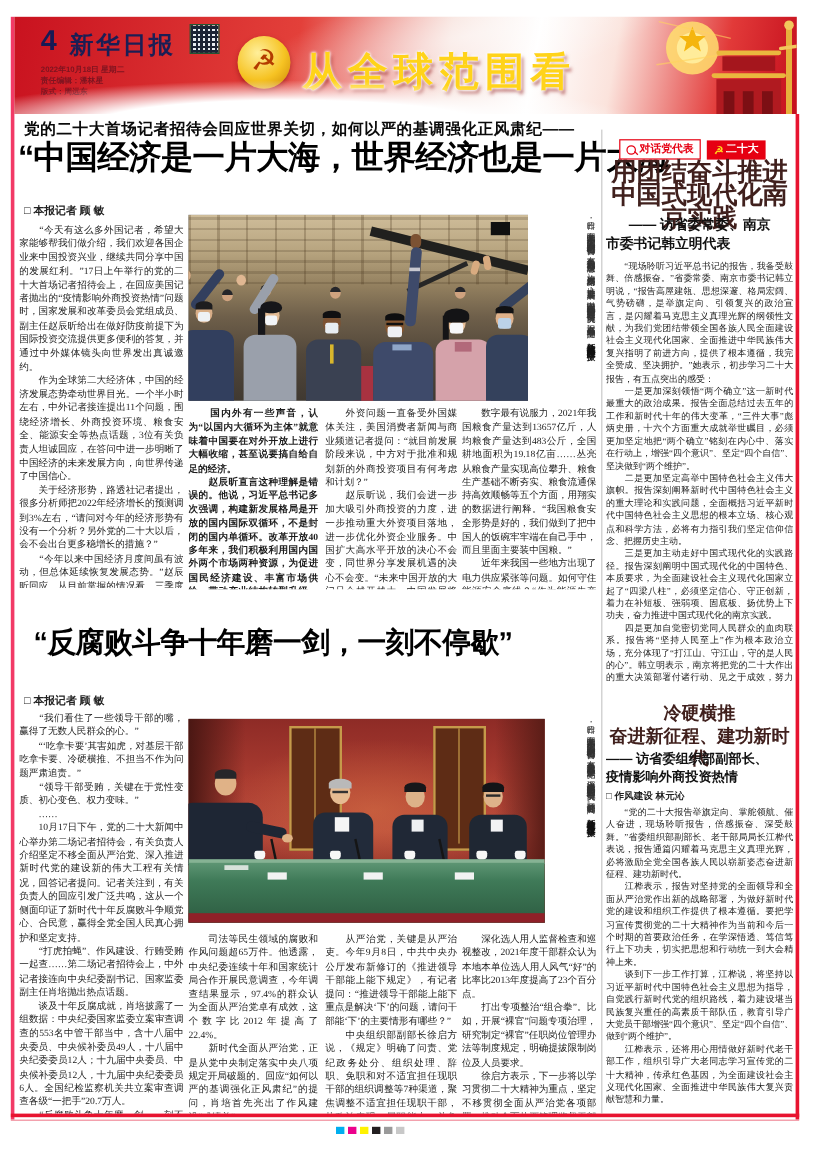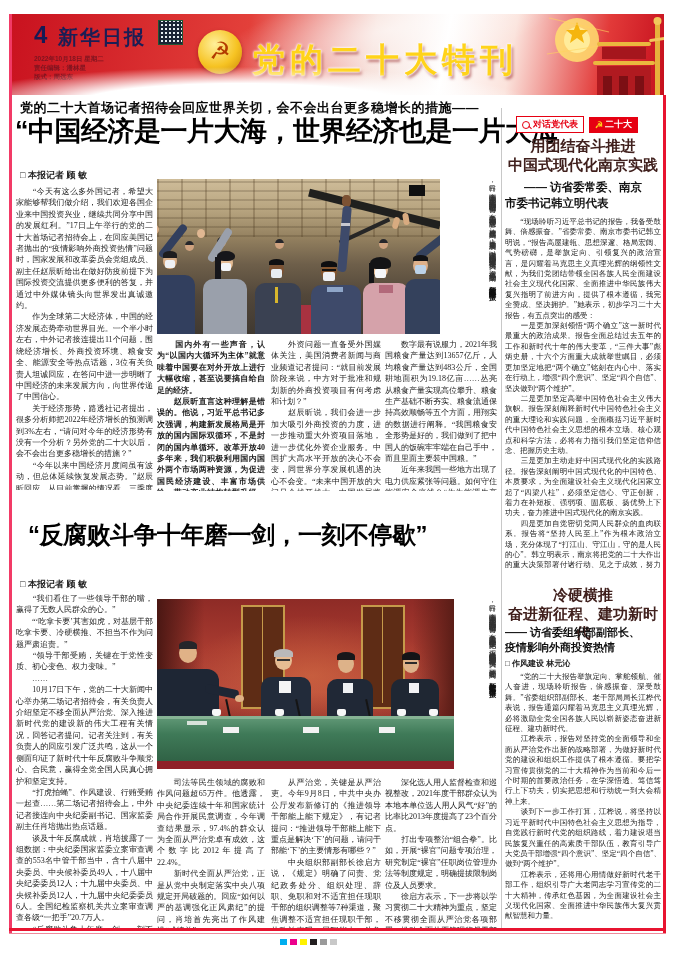--- a/index.html
+++ b/index.html
@@ -81,21 +81,21 @@
     <div class="abs masthead">新华日报</div>
     <div class="abs qr"></div>
     <div class="abs dateblock">
       <div>2022年10月18日 星期二</div>
       <div>责任编辑：潘林星</div>
       <div>版式：周远东</div>
     </div>
     <div class="abs emblem">
         <span>☭</span>
       </div>
-    <div class="abs banner-title">党的二十大特刊</div>
+    <div class="abs banner-title">从全球范围看</div>
     <svg class="abs tam" viewBox="0 0 175 81">
       <circle cx="88" cy="26" r="22" fill="#ffdf6e" opacity="0.85"></circle>
       <circle cx="88" cy="26" r="13" fill="#ffec9a"></circle>
       <path d="M88 8 l3 8 8 0 -6 5 2 8 -7 -5 -7 5 2 -8 -6 -5 8 0 z" fill="#f5b50e"></path>
       <g stroke="#ffd45e" stroke-width="1.2" opacity="0.6">
         <line x1="60" y1="4" x2="120" y2="18"></line>
           <line x1="58" y1="40" x2="124" y2="30"></line>
       </g>
       <rect x="108" y="28" width="54" height="4" rx="2" fill="#eab83e"></rect>
       <rect x="113" y="33" width="44" height="12" fill="#a5161d"></rect>
@@ -103,21 +103,21 @@
       <rect x="108" y="52" width="54" height="29" fill="#b01a20"></rect>
       <rect x="114" y="62" width="9" height="19" fill="#7c0f14"></rect>
       <rect x="130" y="62" width="9" height="19" fill="#7c0f14"></rect>
       <rect x="146" y="62" width="9" height="19" fill="#7c0f14"></rect>
       <rect x="166" y="8" width="5" height="73" fill="#e7b03c"></rect>
       <circle cx="168.5" cy="7" r="4" fill="#f2c75c"></circle>
       <rect x="160" y="24" width="17" height="3" rx="1.5" fill="#f2c75c" transform="rotate(-8 168 25)"></rect>
     </svg>
   </div>
 
-  <div class="abs kicker" style="left:20px;top:99px;">党的二十大首场记者招待会回应世界关切，会不会出台更多稳增长的措施——</div>
+  <div class="abs kicker" style="left:20px;top:99px;">党的二十大首场记者招待会回应世界关切，如何以严的基调强化正风肃纪——</div>
   <div class="abs headline" style="left:15px;top:113px;font-size:27px;">“中国经济是一片大海，世界经济也是一片大海”</div>
   <div class="abs byline" style="left:20px;top:169px;">□ 本报记者 顾 敏</div>
 
   <div class="abs bodycol" style="left:16px;top:186px;width:137px;height:304px;">　　“今天有这么多外国记者，希望大家能够帮我们做介绍，我们欢迎各国企业来中国投资兴业，继续共同分享中国的发展红利。”17日上午举行的党的二十大首场记者招待会上，在回应美国记者抛出的“疫情影响外商投资热情”问题时，国家发展和改革委员会党组成员、副主任赵辰昕给出在做好防疫前提下为国际投资交流提供更多便利的答复，并通过中外媒体镜头向世界发出真诚邀约。
 　　作为全球第二大经济体，中国的经济发展态势牵动世界目光。一个半小时左右，中外记者接连提出11个问题，围绕经济增长、外商投资环境、粮食安全、能源安全等热点话题，3位有关负责人坦诚回应，在答问中进一步明晰了中国经济的未来发展方向，向世界传递了中国信心。
 　　关于经济形势，路透社记者提出，很多分析师把2022年经济增长的预测调到3%左右，“请问对今年的经济形势有没有一个分析？另外党的二十大以后，会不会出台更多稳增长的措施？”
 　　“今年以来中国经济月度间虽有波动，但总体延续恢复发展态势。”赵辰昕回应，从目前掌握的情况看，三季度经济明显回升，从全球范围看，中国经济表现也依然突出，居民消费价格温和上涨，与全球通胀高企形成鲜明对比。</div>
 
   <div class="abs photo" style="left:157px;top:179px;width:283px;height:155px;">
     <div class="abs" style="inset:0;background:linear-gradient(180deg,#cfbd9a,#b7a47f 20%,#93805f 38%,#6e5f4a 55%,#52473a 75%,#403931);"></div>
@@ -279,21 +279,21 @@
     <span class="badge-dialog">
       <span class="mag"></span>
       <span>对话党代表</span>
     </span>
     <span class="badge-congress">
       <span class="gold">☭</span>
       <span>二十大</span>
     </span>
   </div>
 
-  <div class="abs sb-title" style="top:136px;font-size:15px;">
+  <div class="abs sb-title" style="top:136px;font-size:21px;font-family:Liberation Mono, monospace;">
     <div>用团结奋斗推进</div>
     <div>中国式现代化南京实践</div>
   </div>
   <div class="abs sb-sub" style="top:180px;font-size:11.5px;text-align:center;">—— 访省委常委、南京</div>
   <div class="abs sb-sub" style="top:196px;font-size:11.5px;text-align:left;">市委书记韩立明代表</div>
   <div class="abs sb-body" style="top:217px;height:352px;">　　“现场聆听习近平总书记的报告，我备受鼓舞、倍感振奋。”省委常委、南京市委书记韩立明说，“报告高屋建瓴、思想深邃、格局宏阔、气势磅礴，是举旗定向、引领复兴的政治宣言，是闪耀着马克思主义真理光辉的纲领性文献，为我们党团结带领全国各族人民全面建设社会主义现代化国家、全面推进中华民族伟大复兴指明了前进方向，提供了根本遵循，我完全赞成、坚决拥护。”她表示，初步学习二十大报告，有五点突出的感受：
 　　一是更加深刻领悟“两个确立”这一新时代最重大的政治成果。报告全面总结过去五年的工作和新时代十年的伟大变革，“三件大事”彪炳史册，十六个方面重大成就举世瞩目，必须更加坚定地把“两个确立”铭刻在内心中、落实在行动上，增强“四个意识”、坚定“四个自信”、坚决做到“两个维护”。
 　　二是更加坚定高举中国特色社会主义伟大旗帜。报告深刻阐释新时代中国特色社会主义的重大理论和实践问题，全面概括习近平新时代中国特色社会主义思想的根本立场、核心观点和科学方法，必将有力指引我们坚定信仰信念、把握历史主动。
 　　三是更加主动走好中国式现代化的实践路径。报告深刻阐明中国式现代化的中国特色、本质要求，为全面建设社会主义现代化国家立起了“四梁八柱”，必须坚定信心、守正创新，着力在补短板、强弱项、固底板、扬优势上下功夫，奋力推进中国式现代化的南京实践。
 　　四是更加自觉密切党同人民群众的血肉联系。报告将“坚持人民至上”作为根本政治立场，充分体现了“打江山、守江山，守的是人民的心”。韩立明表示，南京将把党的二十大作出的重大决策部署付诸行动、见之于成效，努力谱写“强富美高”新江苏现代化建设南京新篇章。</div>

